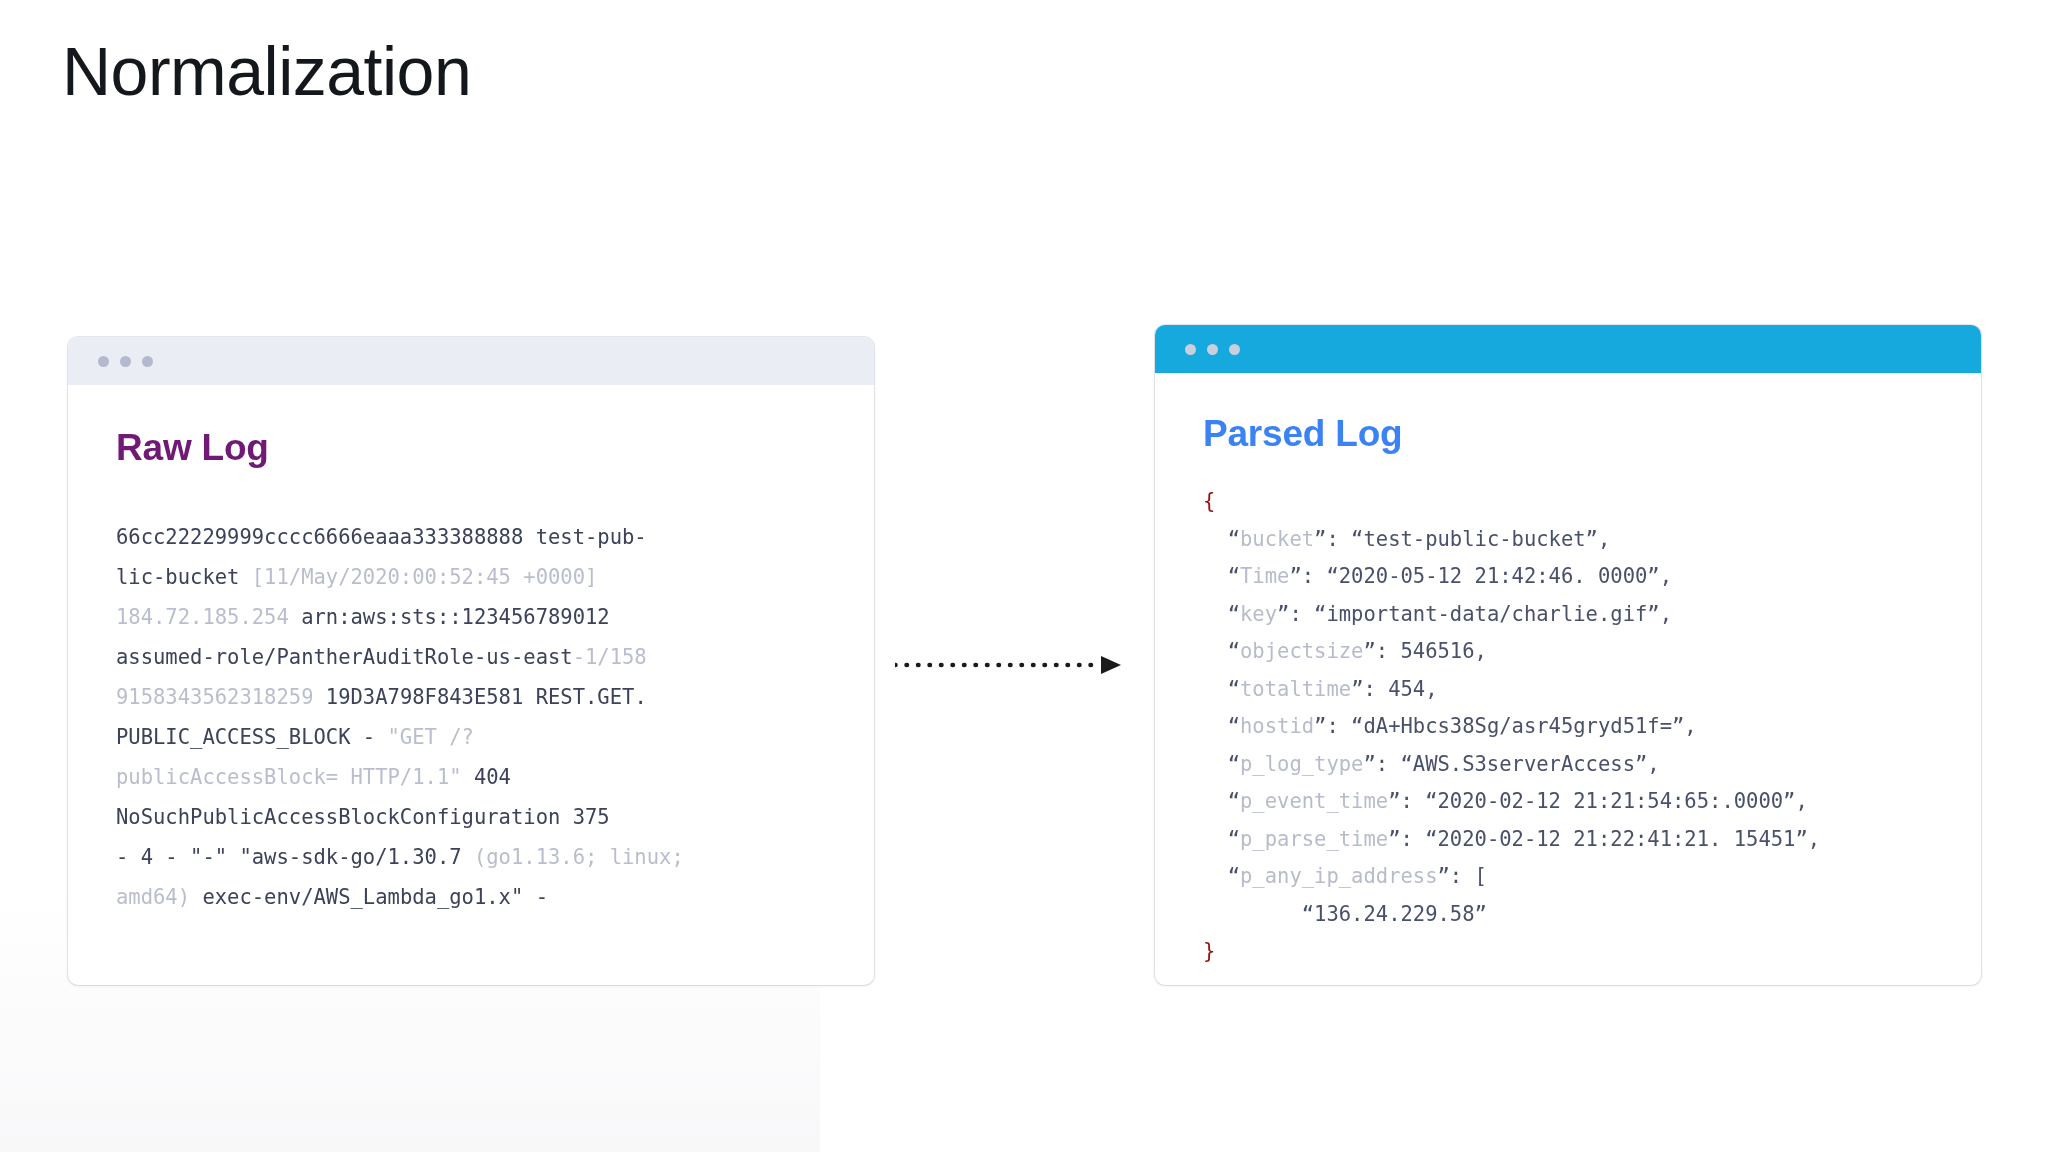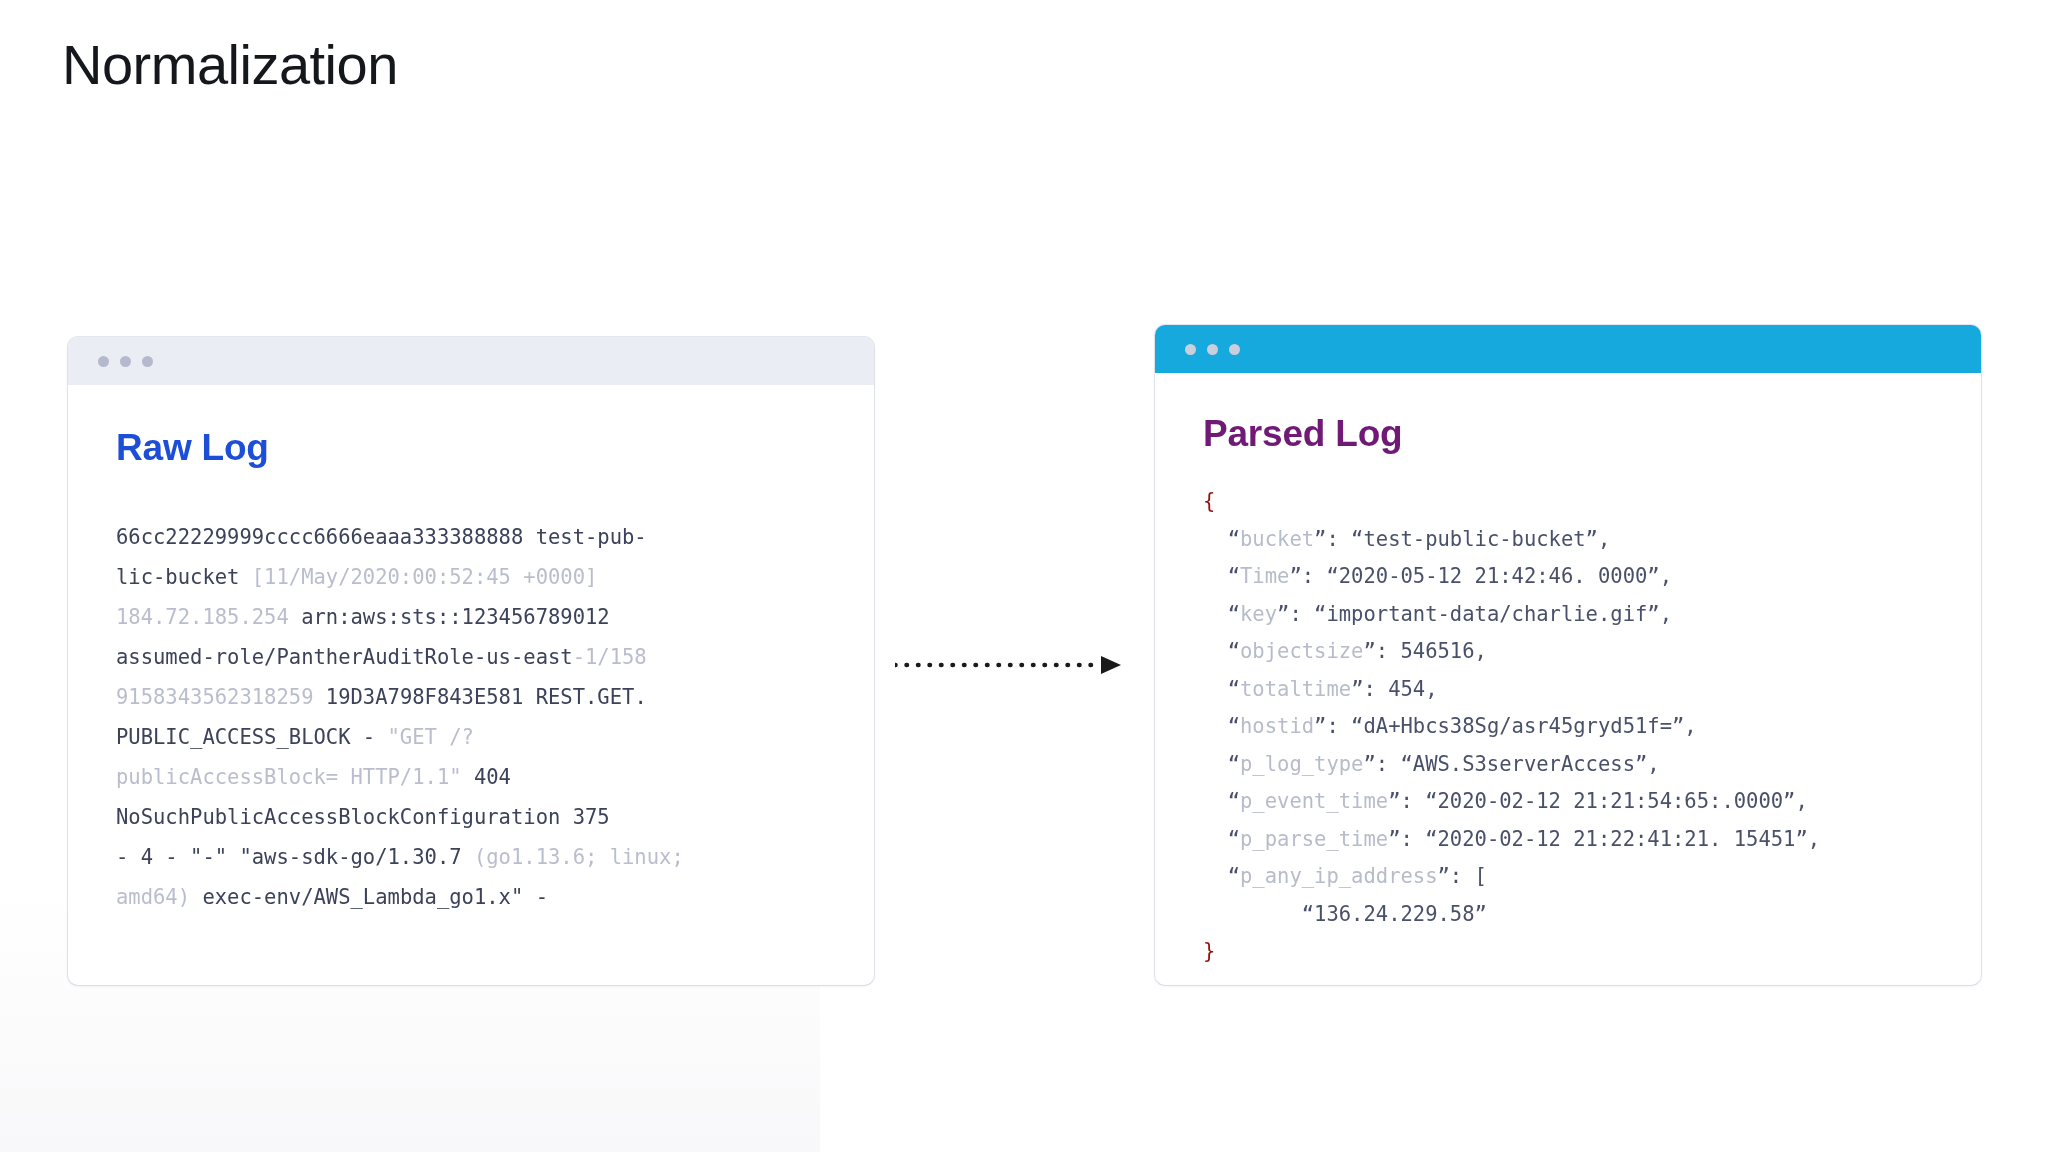--- a/index.html
+++ b/index.html
@@ -23,21 +23,21 @@
     width: 820px;
     height: 260px;
     background: linear-gradient(to top, rgba(247,247,249,0.9), rgba(255,255,255,0));
     pointer-events: none;
   }
 
   .page-title {
     position: absolute;
     left: 62px;
     top: 32px;
-    font-size: 56px;
+    font-size: 68px;
     font-weight: 300;
     letter-spacing: -0.5px;
     color: #14181c;
     font-family: "Liberation Sans", sans-serif;
   }
 
   
   .card {
     position: absolute;
     background: #ffffff;
@@ -151,32 +151,32 @@
 <div class="page-title">Normalization</div>
 
 <div class="card" id="raw-card">
   <div class="card-titlebar" style="background: rgb(235, 237, 244);">
     <span class="dots">
       <span class="dot" style="background: rgb(180, 185, 205);"></span>
       <span class="dot" style="background: rgb(180, 185, 205);"></span>
       <span class="dot" style="background: rgb(180, 185, 205);"></span>
     </span>
   </div>
-  <div class="card-heading" style="color: #1d4ed8;">Raw Log</div>
+  <div class="card-heading" style="color: #701a75;">Raw Log</div>
   <div class="code-block" id="raw-code" style="color: rgb(59, 66, 89);"><div><span>66cc22229999cccc6666eaaa333388888 test-pub-</span></div><div><span>lic-bucket </span><span class="raw-dim" style="color: rgb(185, 189, 205);">[11/May/2020:00:52:45 +0000]</span></div><div><span class="raw-dim" style="color: rgb(185, 189, 205);">184.72.185.254 </span><span>arn:aws:sts::123456789012</span></div><div><span>assumed-role/PantherAuditRole-us-east</span><span class="raw-dim" style="color: rgb(185, 189, 205);">-1/158</span></div><div><span class="raw-dim" style="color: rgb(185, 189, 205);">9158343562318259 </span><span>19D3A798F843E581 REST.GET.</span></div><div><span>PUBLIC_ACCESS_BLOCK - </span><span class="raw-dim" style="color: rgb(185, 189, 205);">"GET /?</span></div><div><span class="raw-dim" style="color: rgb(185, 189, 205);">publicAccessBlock= HTTP/1.1" </span><span>404</span></div><div><span>NoSuchPublicAccessBlockConfiguration 375</span></div><div><span>- 4 - "-" "aws-sdk-go/1.30.7 </span><span class="raw-dim" style="color: rgb(185, 189, 205);">(go1.13.6; linux;</span></div><div><span class="raw-dim" style="color: rgb(185, 189, 205);">amd64) </span><span>exec-env/AWS_Lambda_go1.x" -</span></div></div>
 </div>
 
 <svg id="flow-arrow" viewBox="0 0 240 40">
   <line x1="0" y1="20" x2="206" y2="20" stroke="#1a1a1a" stroke-width="4.5" stroke-linecap="round" stroke-dasharray="0.5 11"></line>
   <polygon points="206,11 226,20 206,29" fill="#1a1a1a"></polygon>
 </svg>
 
 <div class="card" id="parsed-card">
   <div class="card-titlebar" style="background: rgb(21, 169, 222);">
     <span class="dots">
       <span class="dot" style="background: rgb(199, 208, 220);"></span>
       <span class="dot" style="background: rgb(199, 208, 220);"></span>
       <span class="dot" style="background: rgb(199, 208, 220);"></span>
     </span>
   </div>
-  <div class="card-heading" style="color: #701a75;">Parsed Log</div>
+  <div class="card-heading" style="color: #3b82f6;">Parsed Log</div>
   <div class="code-block" id="parsed-code"><div><span class="j-brace" style="color: rgb(147, 18, 15);">{</span></div><div><span class="j-punct" style="color: rgb(73, 80, 106);">  “</span><span class="j-key" style="color: rgb(183, 188, 202);">bucket</span><span class="j-val" style="color: rgb(73, 80, 106);">”: “test-public-bucket”,</span></div><div><span class="j-punct" style="color: rgb(73, 80, 106);">  “</span><span class="j-key" style="color: rgb(183, 188, 202);">Time</span><span class="j-val" style="color: rgb(73, 80, 106);">”: “2020-05-12 21:42:46. 0000”,</span></div><div><span class="j-punct" style="color: rgb(73, 80, 106);">  “</span><span class="j-key" style="color: rgb(183, 188, 202);">key</span><span class="j-val" style="color: rgb(73, 80, 106);">”: “important-data/charlie.gif”,</span></div><div><span class="j-punct" style="color: rgb(73, 80, 106);">  “</span><span class="j-key" style="color: rgb(183, 188, 202);">objectsize</span><span class="j-val" style="color: rgb(73, 80, 106);">”: 546516,</span></div><div><span class="j-punct" style="color: rgb(73, 80, 106);">  “</span><span class="j-key" style="color: rgb(183, 188, 202);">totaltime</span><span class="j-val" style="color: rgb(73, 80, 106);">”: 454,</span></div><div><span class="j-punct" style="color: rgb(73, 80, 106);">  “</span><span class="j-key" style="color: rgb(183, 188, 202);">hostid</span><span class="j-val" style="color: rgb(73, 80, 106);">”: “dA+Hbcs38Sg/asr45gryd51f=”,</span></div><div><span class="j-punct" style="color: rgb(73, 80, 106);">  “</span><span class="j-key" style="color: rgb(183, 188, 202);">p_log_type</span><span class="j-val" style="color: rgb(73, 80, 106);">”: “AWS.S3serverAccess”,</span></div><div><span class="j-punct" style="color: rgb(73, 80, 106);">  “</span><span class="j-key" style="color: rgb(183, 188, 202);">p_event_time</span><span class="j-val" style="color: rgb(73, 80, 106);">”: “2020-02-12 21:21:54:65:.0000”,</span></div><div><span class="j-punct" style="color: rgb(73, 80, 106);">  “</span><span class="j-key" style="color: rgb(183, 188, 202);">p_parse_time</span><span class="j-val" style="color: rgb(73, 80, 106);">”: “2020-02-12 21:22:41:21. 15451”,</span></div><div><span class="j-punct" style="color: rgb(73, 80, 106);">  “</span><span class="j-key" style="color: rgb(183, 188, 202);">p_any_ip_address</span><span class="j-val" style="color: rgb(73, 80, 106);">”: [</span></div><div><span class="j-val" style="color: rgb(73, 80, 106);">        “136.24.229.58”</span></div><div><span class="j-brace" style="color: rgb(147, 18, 15);">}</span></div></div>
 </div>
 
 </body></html>

